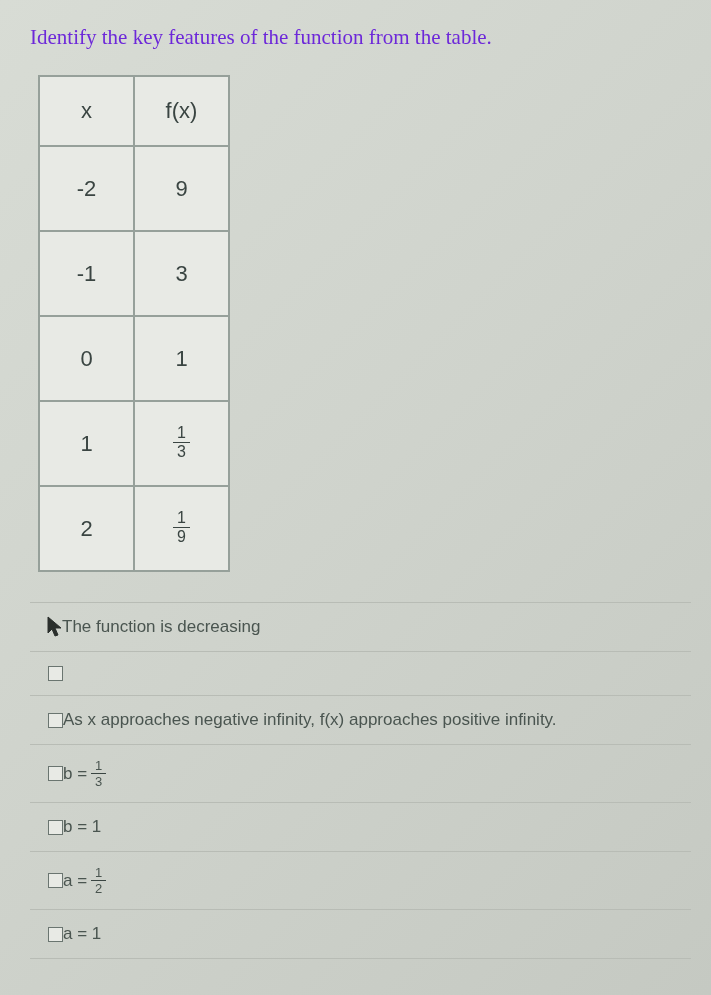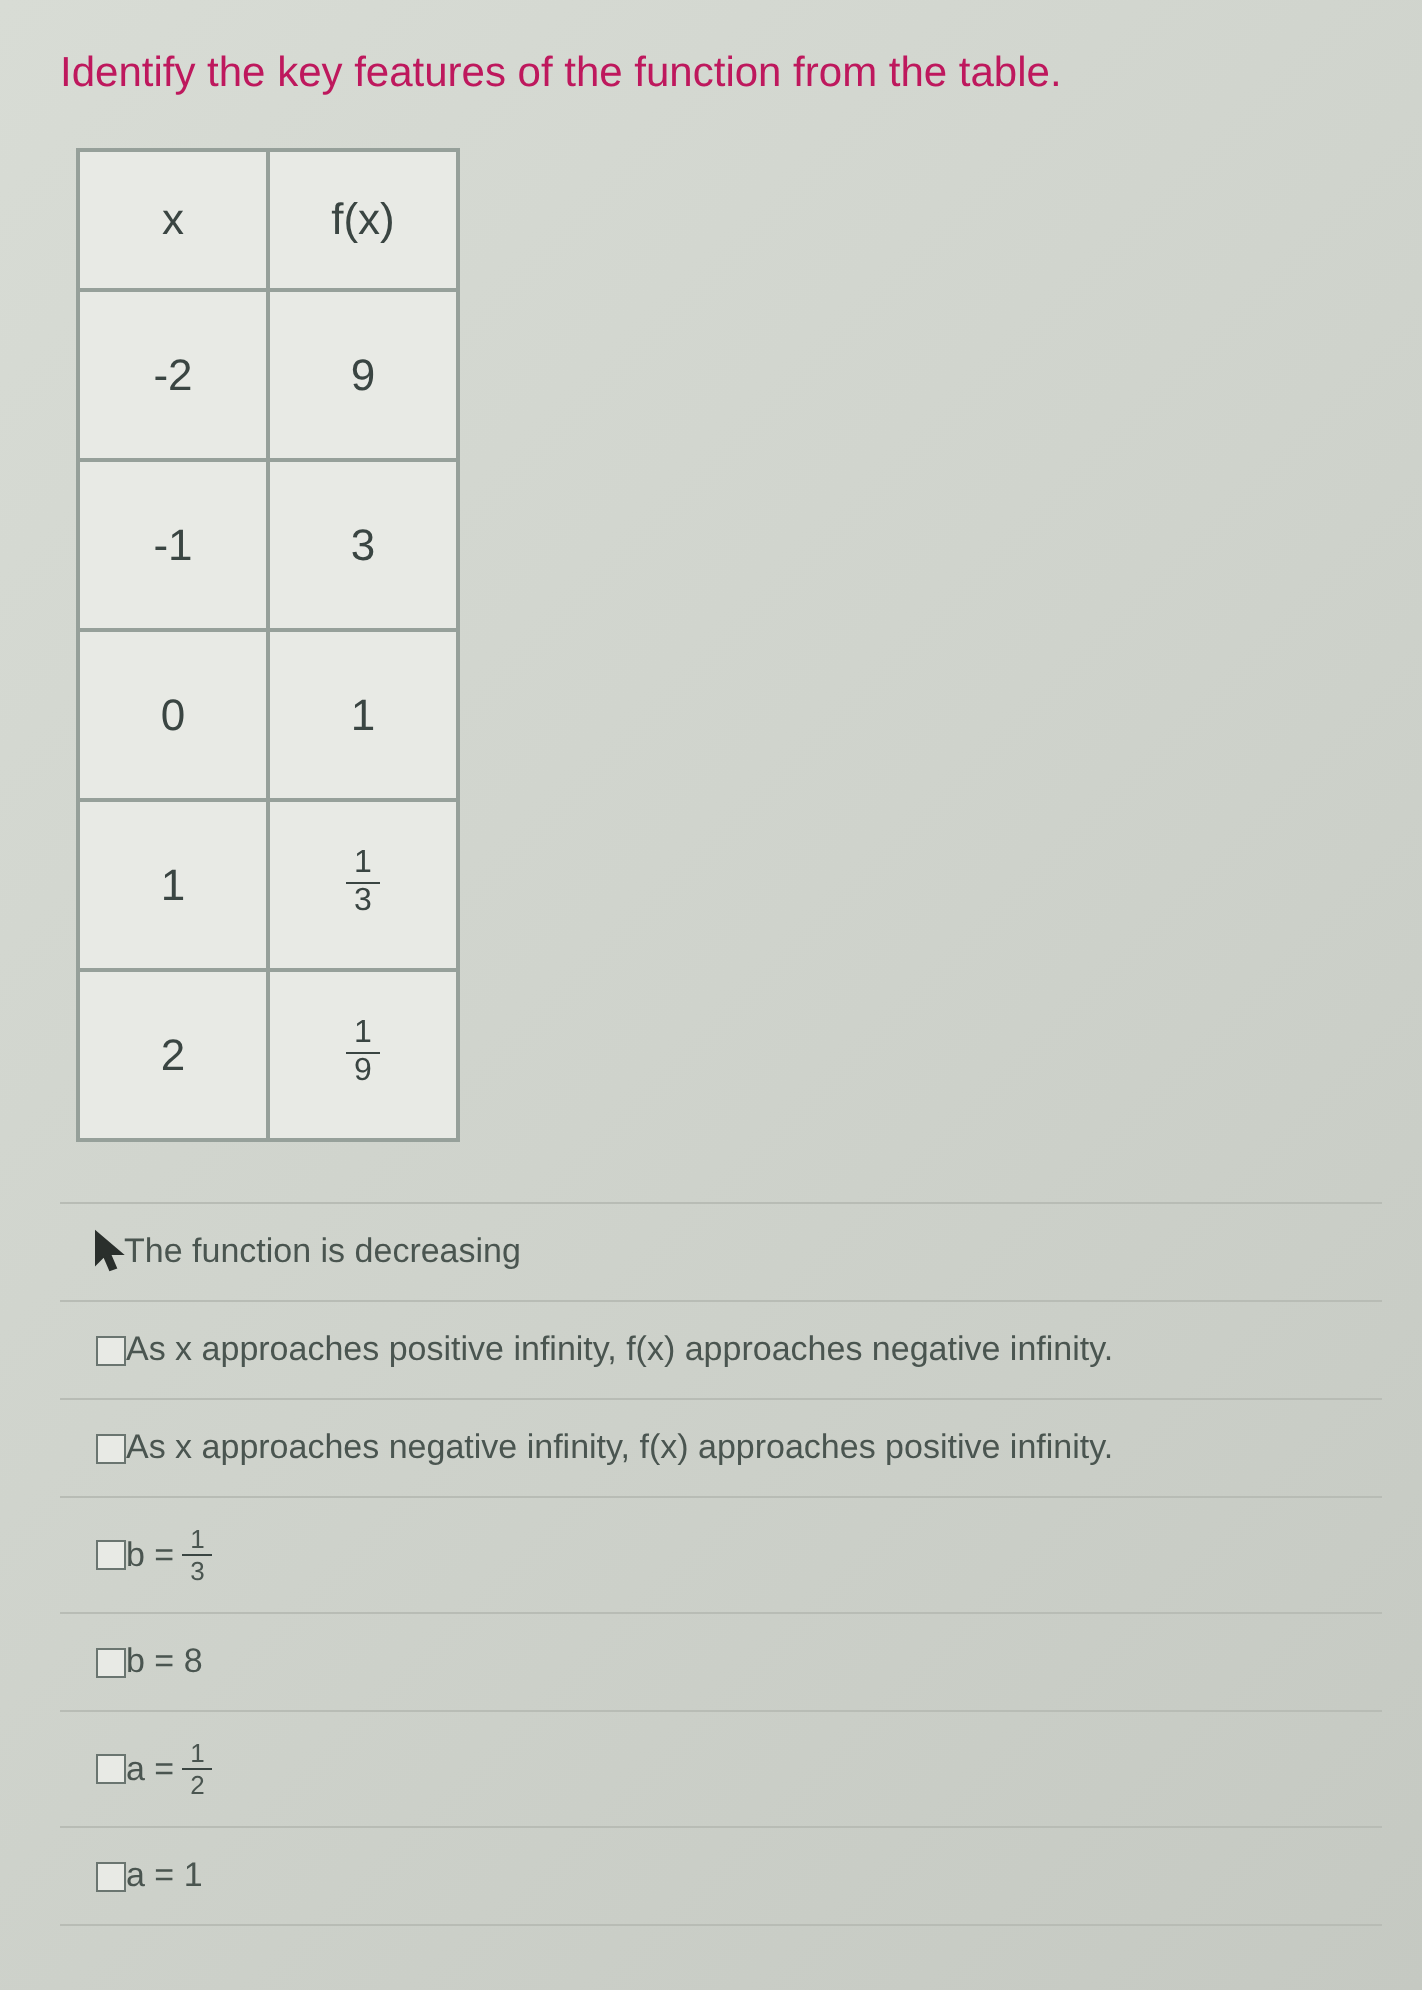--- a/index.html
+++ b/index.html
@@ -8,22 +8,23 @@
     height: 995px;
     background: linear-gradient(135deg, #d8dcd5 0%, #cfd3cc 50%, #c5c9c2 100%);
     font-family: Arial, sans-serif;
     color: #3a4542;
     padding: 25px 20px 0 30px;
     position: relative;
     overflow: hidden;
   }
   .prompt {
     font-size: 21px;
-    color: #be185d;
+    color: #6d28d9;
     margin-bottom: 25px;
+    font-family: Liberation Serif, serif;
   }
   table.fn {
     border-collapse: collapse;
     background: #e8eae5;
     margin-left: 8px;
   }
   table.fn th, table.fn td {
     border: 2px solid #96a09a;
     width: 95px;
     height: 85px;
@@ -122,42 +123,41 @@
     <span class="cursor">
       <svg width="20" height="24" viewBox="0 0 20 24">
           <path d="M2 2 L2 18 L6 14 L9 21 L12 20 L9 13 L15 13 Z" fill="#2a2f2c" stroke="#2a2f2c"></path>
         </svg>
     </span>
     <span class="opt-label">The function is decreasing</span>
   </div>
 
   <div class="opt">
     <span class="checkbox"></span>
-    <span class="opt-label">As x approaches positive infinity, f(x) approaches negative infinity.</span>
   </div>
 
   <div class="opt">
     <span class="checkbox"></span>
     <span class="opt-label">As x approaches negative infinity, f(x) approaches positive infinity.</span>
   </div>
 
   <div class="opt">
     <span class="checkbox"></span>
     <span class="opt-label">
       <span>b =</span>
       <span class="frac">
           <span class="num">1</span>
           <span class="den">3</span>
         </span>
     </span>
   </div>
 
   <div class="opt">
     <span class="checkbox"></span>
-    <span class="opt-label">b = 8</span>
+    <span class="opt-label">b = 1</span>
   </div>
 
   <div class="opt">
     <span class="checkbox"></span>
     <span class="opt-label">
       <span>a =</span>
       <span class="frac">
           <span class="num">1</span>
           <span class="den">2</span>
         </span>

